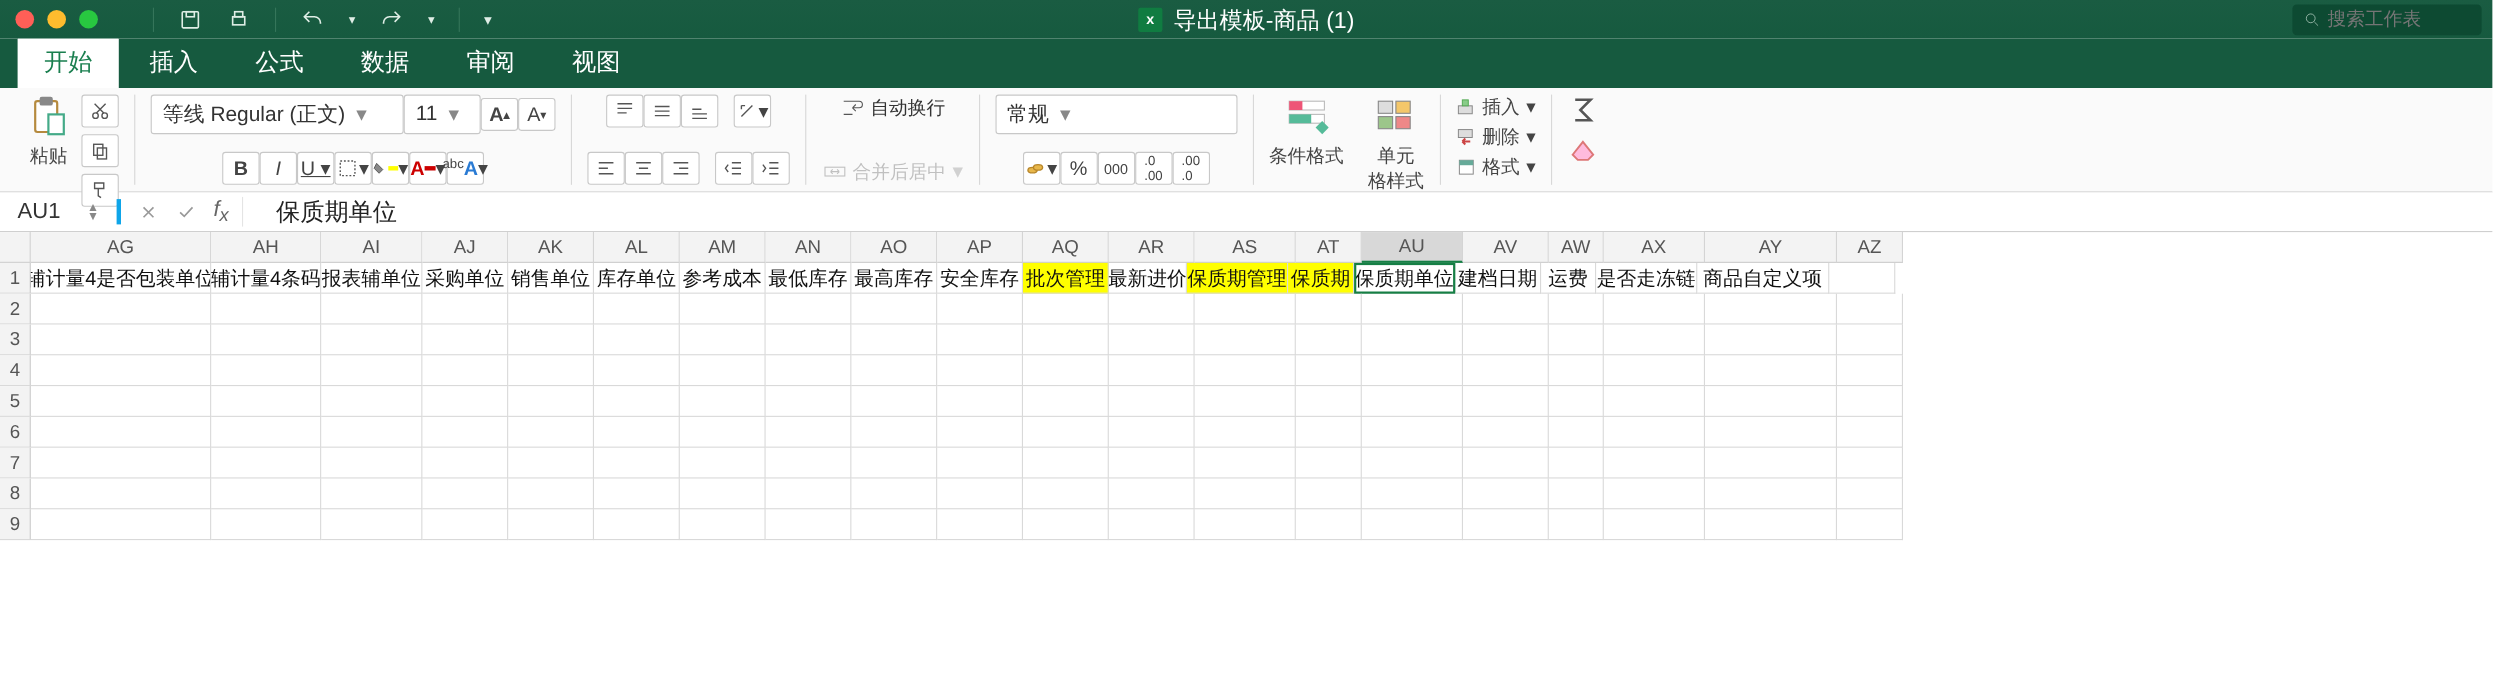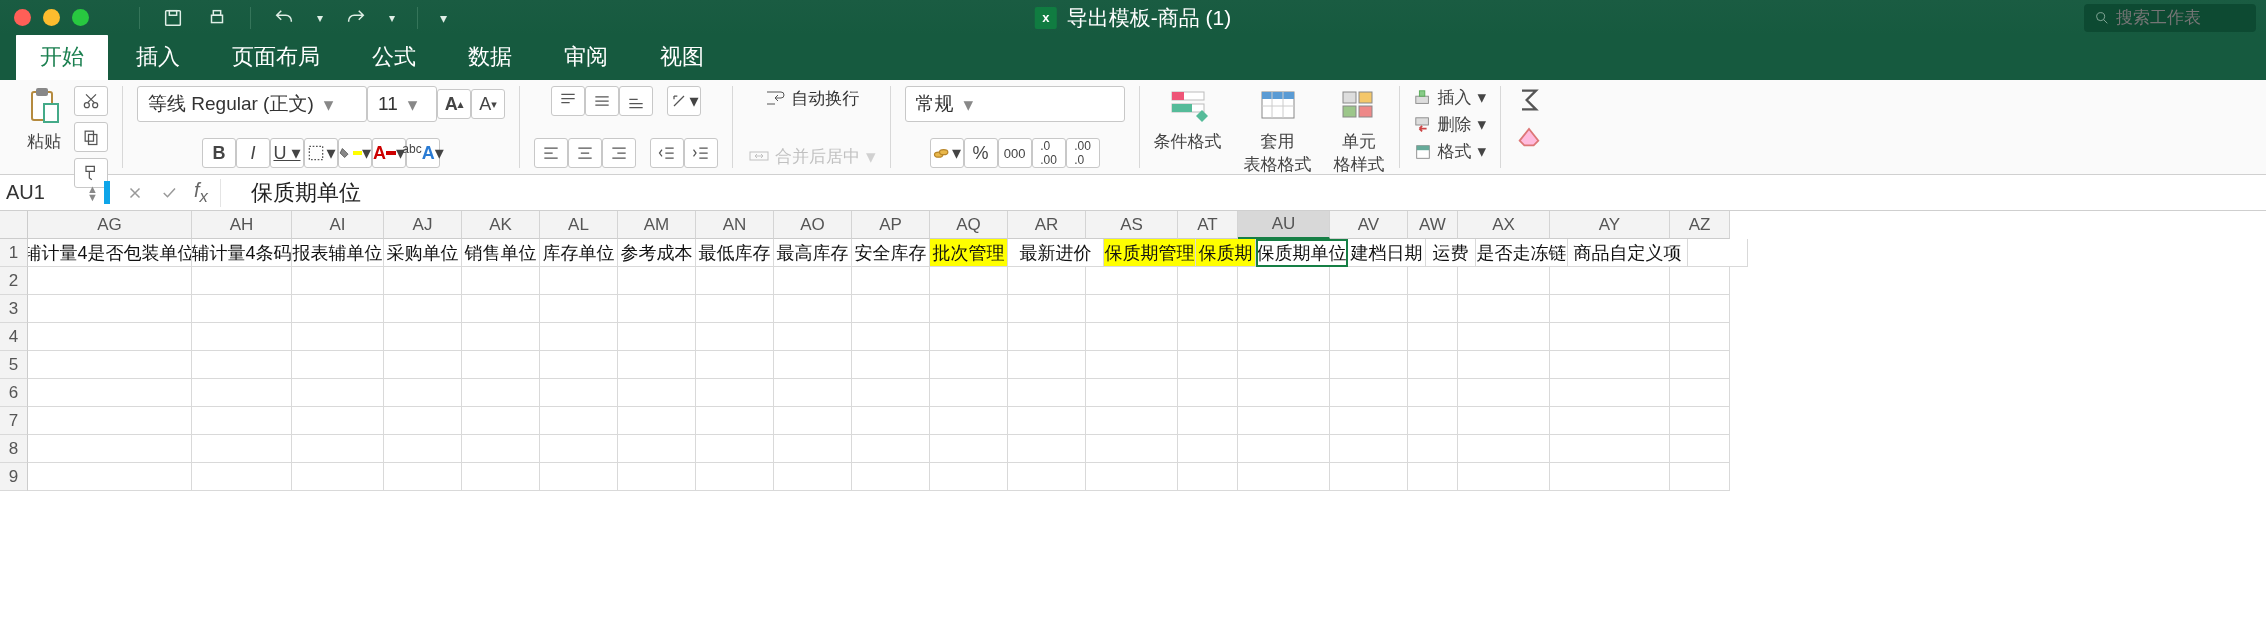--- a/index.html
+++ b/index.html
@@ -35,21 +35,21 @@
 .smbtn svg{width:20px;height:20px;stroke:#555;fill:none;stroke-width:1.5;}
 .selbox{height:36px;border:1px solid #c8c8c8;background:#fff;border-radius:3px;display:flex;align-items:center;padding:0 10px;font-size:19px;color:#333;}
 .selbox .dd{margin-left:10px;color:#888;}
 .txt-label{font-size:17px;color:#888;margin-left:4px;}
 .cellops{display:flex;flex-direction:column;gap:4px;font-size:17px;color:#444;}
 .cellops .r{display:flex;align-items:center;gap:6px;}
 .cellops svg{width:18px;height:18px;}
 
 
 .fbar{height:36px;border-bottom:1px solid #cfcfcf;display:flex;align-items:center;background:#fff;}
-.namebox{width:110px;border-right:6px solid #0ea5e9;padding:0 6px;display:flex;align-items:center;justify-content:space-between;font-size:20px;color:#333;}
+.namebox{width:110px;border-right:4px solid #0ea5e9;padding:0 16px;display:flex;align-items:center;justify-content:space-between;font-size:20px;color:#333;}
 .namebox .spin{display:flex;flex-direction:column;line-height:8px;color:#888;font-size:11px;}
 .fbtns{display:flex;align-items:center;gap:16px;padding:0 16px;color:#999;}
 .fbtns svg{width:18px;height:18px;stroke:#999;fill:none;stroke-width:2;}
 .fx{font-style:italic;font-size:20px;color:#666;padding-right:12px;border-right:1px solid #e4e4e4;}
 .fval{padding-left:14px;font-size:22px;color:#222;}
 .corner{width:28px;height:28px;border-right:1px solid #ccc;border-bottom:1px solid #ccc;background:#f3f3f3;}
 .colhdrs{display:flex;}
 .ch{height:28px;border-right:1px solid #d4d4d4;border-bottom:1px solid #ccc;background:#f3f3f3;display:flex;align-items:center;justify-content:center;font-size:17px;color:#555;}
 .ch.sel{background:#d8d8d8;border-bottom:2px solid #167f45;}
 .rh{width:28px;height:28px;border-right:1px solid #ccc;border-bottom:1px solid #d9d9d9;background:#f3f3f3;display:flex;align-items:center;justify-content:center;font-size:17px;color:#555;}
@@ -98,21 +98,20 @@
         <circle cx="10" cy="10" r="6"></circle>
         <path d="M20 20l-5-5"></path>
       </svg>
     <input placeholder="搜索工作表" style="">
   </div>
 </div>
 
 <div class="tabstrip" id="tabstrip">
     <div class="tab active">开始</div>
     <div class="tab">插入</div>
-    <div class="tab">页面布局</div>
     <div class="tab">公式</div>
     <div class="tab">数据</div>
     <div class="tab">审阅</div>
     <div class="tab">视图</div>
   </div>
 
 <div class="ribbon">
 
   <div class="rgroup sep" style="flex-direction:row;align-items:flex-start;gap:10px;">
     <div class="bigbtn">
@@ -264,31 +263,20 @@
   <div class="rgroup sep" style="flex-direction:row;gap:22px;align-items:flex-start;">
     <div class="bigbtn">
       <svg viewBox="0 0 40 40">
           <rect x="4" y="6" width="32" height="8" fill="#fff" stroke="#bbb"></rect>
           <rect x="4" y="6" width="12" height="8" fill="#e57"></rect>
           <rect x="4" y="18" width="32" height="8" fill="#fff" stroke="#bbb"></rect>
           <rect x="4" y="18" width="20" height="8" fill="#5b9"></rect>
           <path d="M28 30l6-6 6 6-6 6z" fill="#5b9"></path>
         </svg>
       <span>条件格式</span>
-    </div>
-    <div class="bigbtn">
-      <svg viewBox="0 0 40 40">
-          <rect x="4" y="6" width="32" height="26" fill="#fff" stroke="#888"></rect>
-          <rect x="4" y="6" width="32" height="7" fill="#5a9bd4"></rect>
-          <line x1="4" y1="20" x2="36" y2="20" stroke="#ccc"></line>
-          <line x1="14" y1="6" x2="14" y2="32" stroke="#ccc"></line>
-          <line x1="25" y1="6" x2="25" y2="32" stroke="#ccc"></line>
-        </svg>
-      <span style="white-space:pre-line;text-align:center;">套用
-表格格式</span>
     </div>
     <div class="bigbtn">
       <svg viewBox="0 0 40 40">
           <rect x="4" y="6" width="13" height="11" fill="#ddd" stroke="#888"></rect>
           <rect x="20" y="6" width="13" height="11" fill="#f4c76a" stroke="#888"></rect>
           <rect x="4" y="20" width="13" height="11" fill="#9cc68a" stroke="#888"></rect>
           <rect x="20" y="20" width="13" height="11" fill="#e88" stroke="#888"></rect>
         </svg>
       <span style="white-space:pre-line;text-align:center;">单元
 格样式</span>
@@ -377,21 +365,21 @@
         <div class="cell" style="width: 100px;">辅计量4条码</div>
         <div class="cell" style="width: 92px;">报表辅单位</div>
         <div class="cell" style="width: 78px;">采购单位</div>
         <div class="cell" style="width: 78px;">销售单位</div>
         <div class="cell" style="width: 78px;">库存单位</div>
         <div class="cell" style="width: 78px;">参考成本</div>
         <div class="cell" style="width: 78px;">最低库存</div>
         <div class="cell" style="width: 78px;">最高库存</div>
         <div class="cell" style="width: 78px;">安全库存</div>
         <div class="cell hl" style="width: 78px;">批次管理</div>
-        <div class="cell" style="width: 96px;">最新进价</div>
+        <div class="cell" style="width: 71px;">最新进价</div>
         <div class="cell hl" style="width: 92px;">保质期管理</div>
         <div class="cell hl" style="width: 60px;">保质期</div>
         <div class="cell sel" style="width: 92px;">保质期单位</div>
         <div class="cell" style="width: 78px; text-align: right;">建档日期</div>
         <div class="cell" style="width: 50px;">运费</div>
         <div class="cell" style="width: 92px;">是否走冻链</div>
         <div class="cell" style="width: 120px;">商品自定义项</div>
         <div class="cell" style="width: 60px;"></div>
       </div>
       <div class="row">

